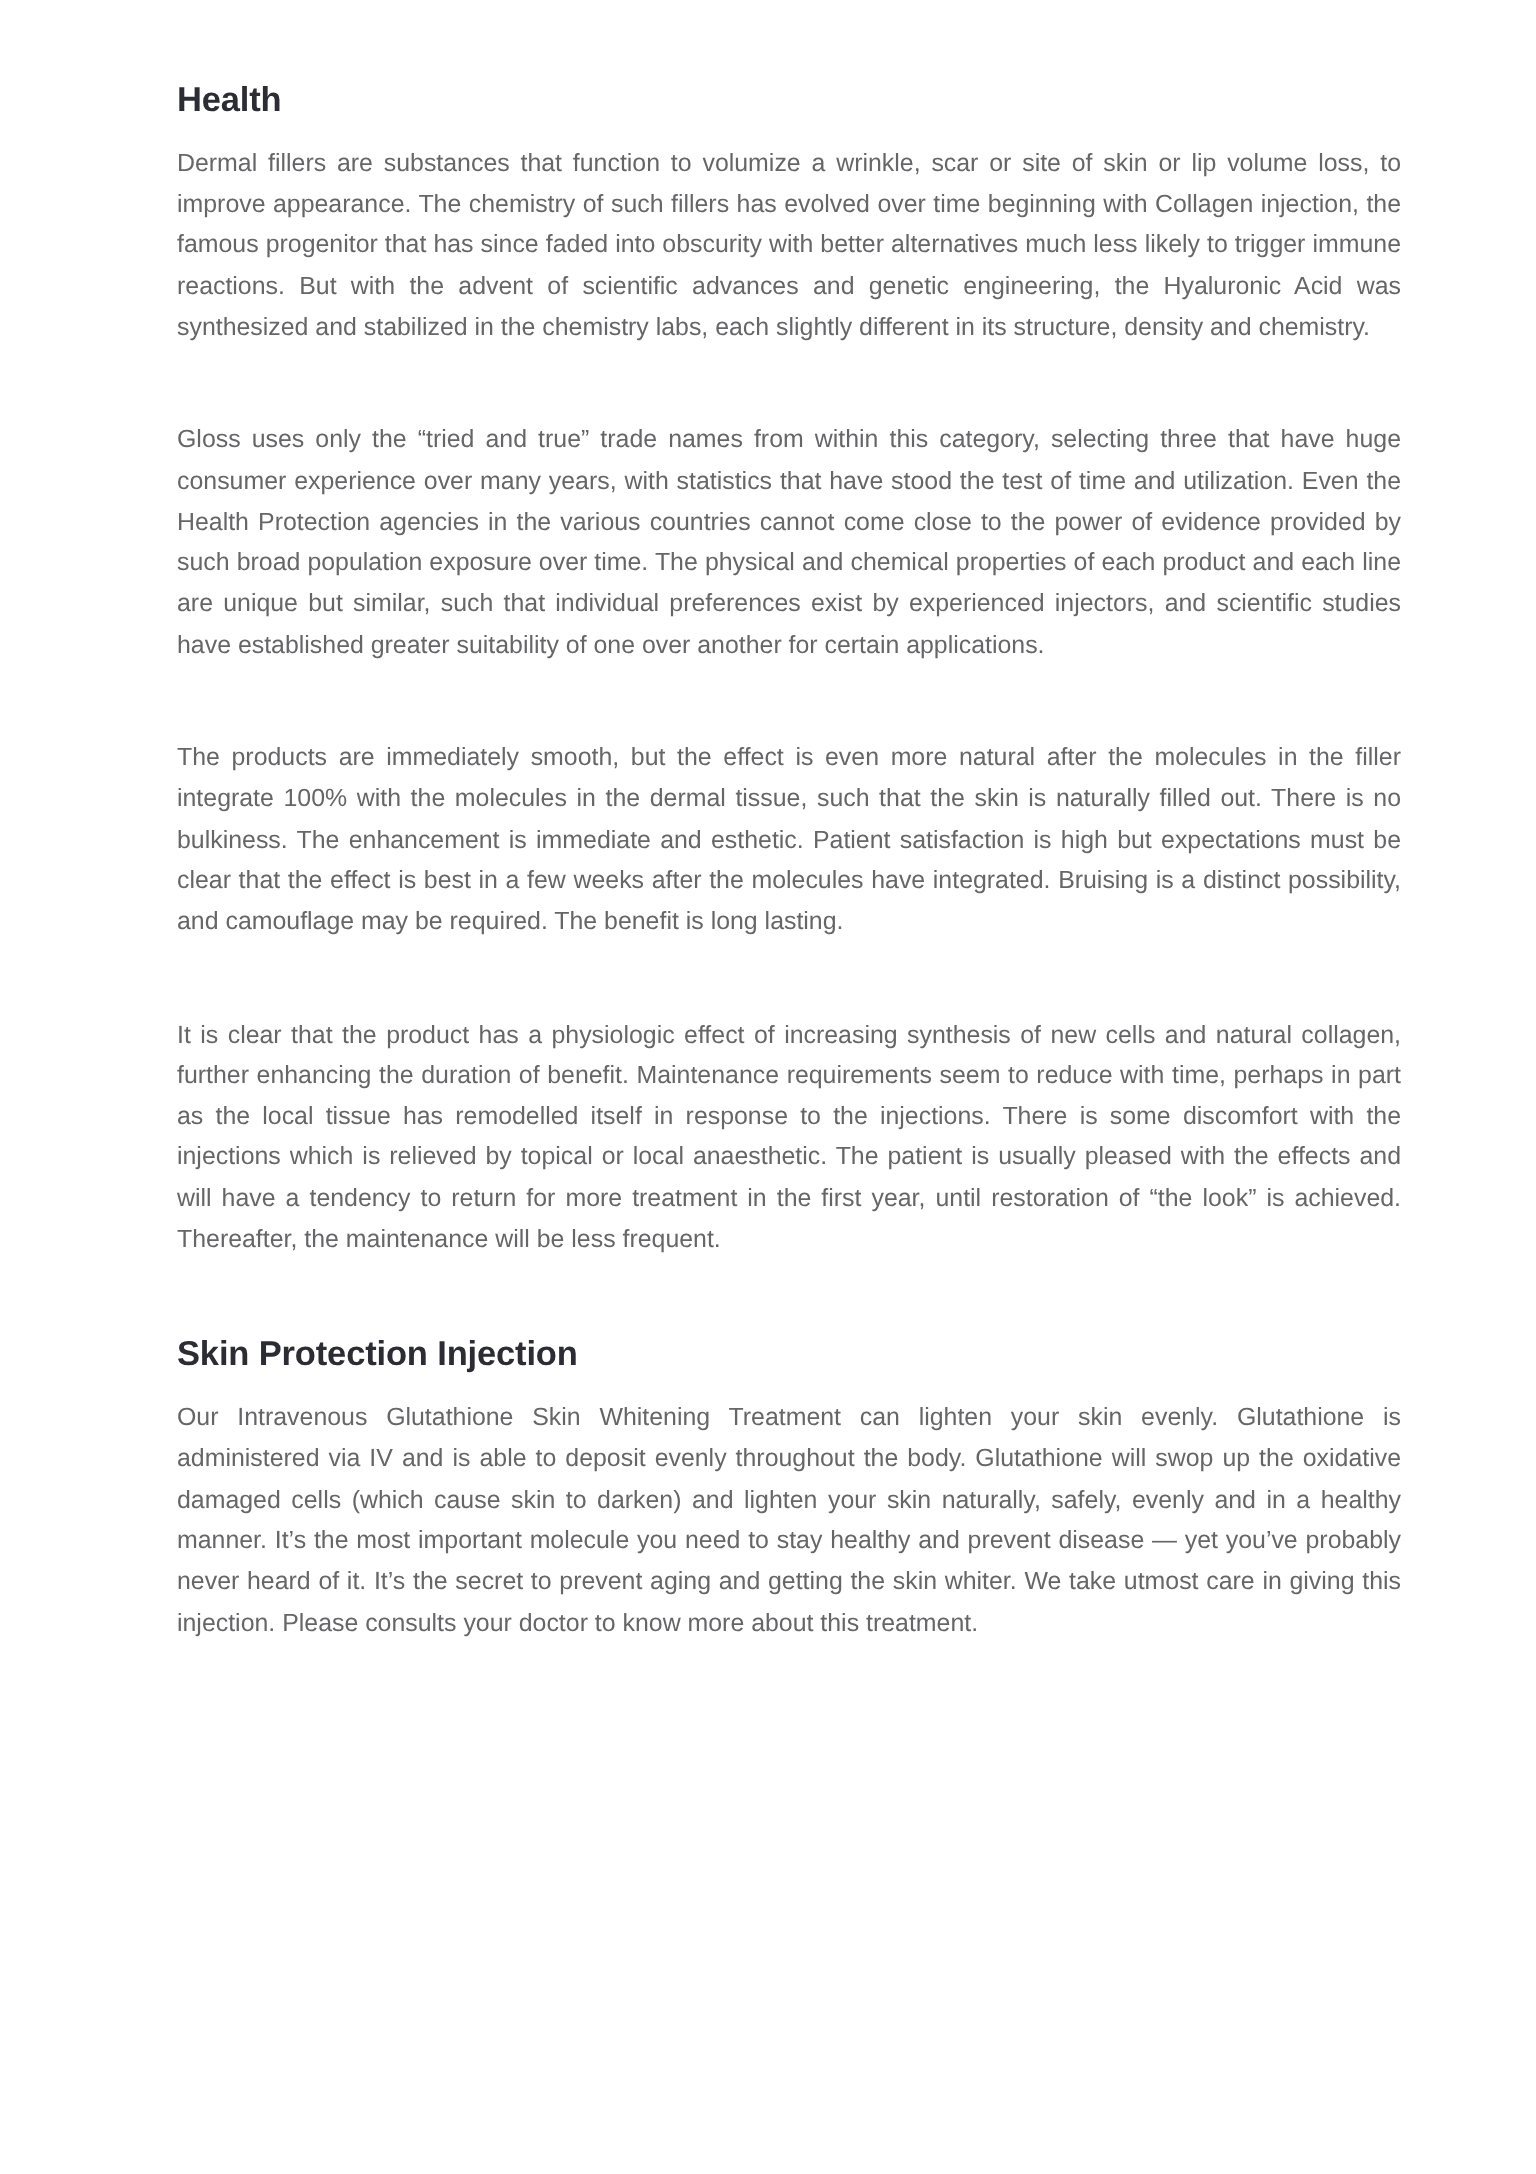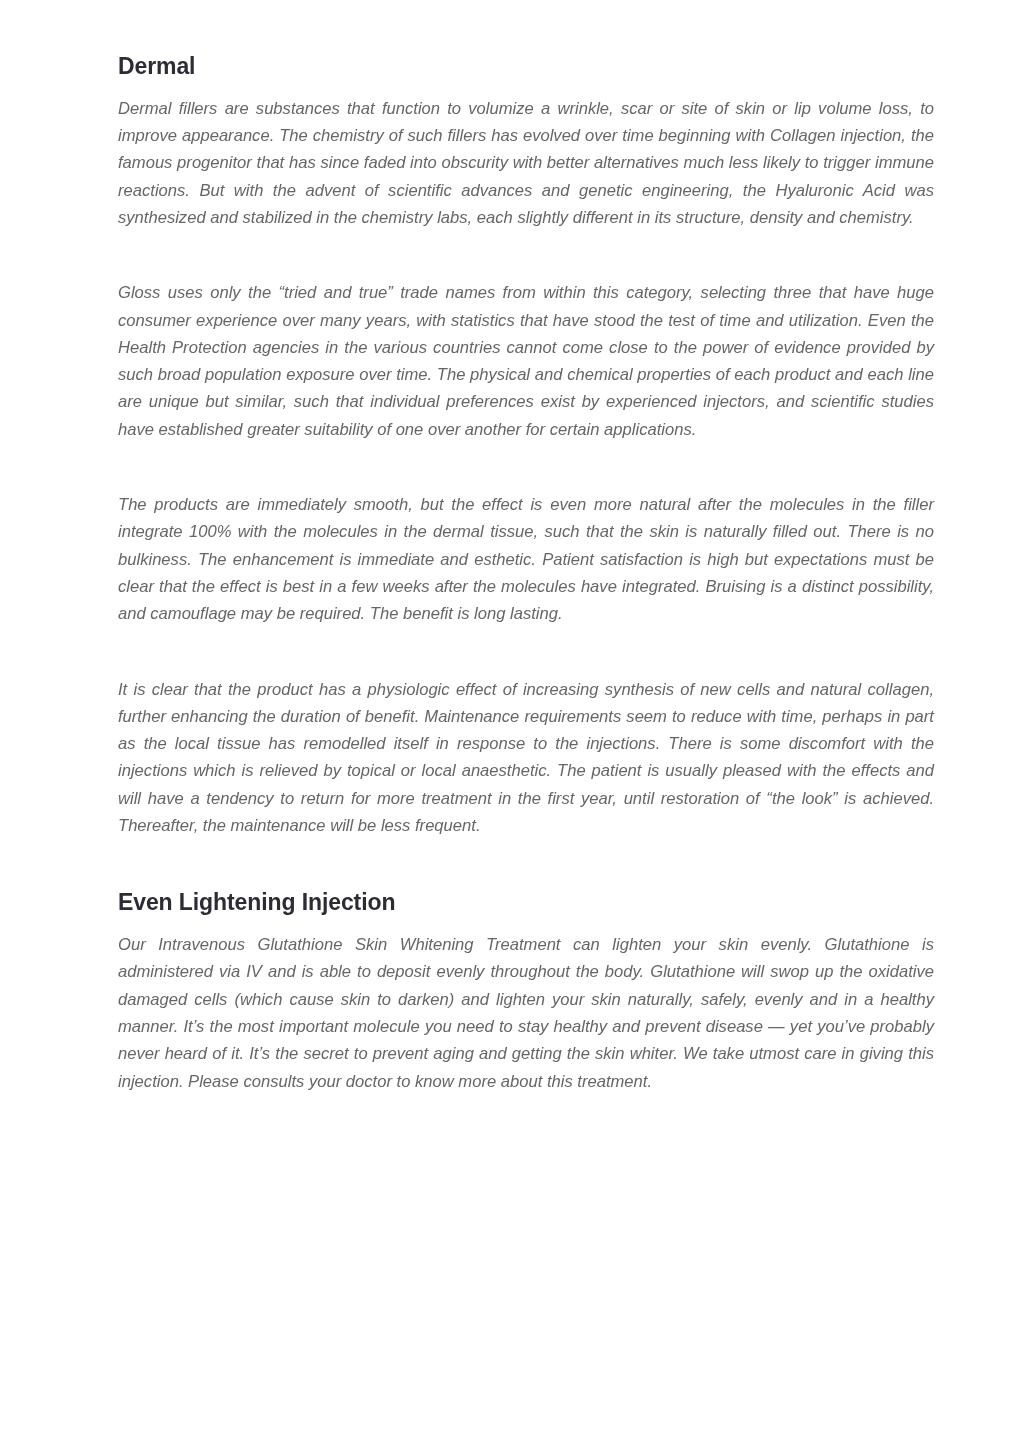--- a/index.html
+++ b/index.html
@@ -38,44 +38,43 @@
   }
   p.body-par {
     font-size: 16.6px;
     line-height: 27.3px;
     color: #666668;
     text-align: justify;
     text-justify: inter-word;
     margin: 0 0 48px 0;
     padding: 0;
     hyphens: none;
-    font-style: italic;
   }
   p.body-par:last-child {
     margin-bottom: 0;
   }
   p.body-par.tight {
     margin-bottom: 0;
     margin-top: 12px;
   }
 </style>
 </head>
 <body>
 
 <div class="page">
   <div class="content">
 
-    <h2 class="section-heading">Dermal</h2>
+    <h2 class="section-heading">Health</h2>
 
     <p class="body-par">Dermal fillers are substances that function to volumize a wrinkle, scar or site of skin or lip volume loss, to improve appearance. The chemistry of such fillers has evolved over time beginning with Collagen injection, the famous progenitor that has since faded into obscurity with better alternatives much less likely to trigger immune reactions. But with the advent of scientific advances and genetic engineering, the Hyaluronic Acid was synthesized and stabilized in the chemistry labs, each slightly different in its structure, density and chemistry.</p>
 
     <p class="body-par">Gloss uses only the “tried and true” trade names from within this category, selecting three that have huge consumer experience over many years, with statistics that have stood the test of time and utilization. Even the Health Protection agencies in the various countries cannot come close to the power of evidence provided by such broad population exposure over time. The physical and chemical properties of each product and each line are unique but similar, such that individual preferences exist by experienced injectors, and scientific studies have established greater suitability of one over another for certain applications.</p>
 
     <p class="body-par">The products are immediately smooth, but the effect is even more natural after the molecules in the filler integrate 100% with the molecules in the dermal tissue, such that the skin is naturally filled out. There is no bulkiness. The enhancement is immediate and esthetic. Patient satisfaction is high but expectations must be clear that the effect is best in a few weeks after the molecules have integrated. Bruising is a distinct possibility, and camouflage may be required. The benefit is long lasting.</p>
 
     <p class="body-par tight">It is clear that the product has a physiologic effect of increasing synthesis of new cells and natural collagen, further enhancing the duration of benefit. Maintenance requirements seem to reduce with time, perhaps in part as the local tissue has remodelled itself in response to the injections. There is some discomfort with the injections which is relieved by topical or local anaesthetic. The patient is usually pleased with the effects and will have a tendency to return for more treatment in the first year, until restoration of “the look” is achieved. Thereafter, the maintenance will be less frequent.</p>
 
-    <h2 class="section-heading second">Even Lightening Injection</h2>
+    <h2 class="section-heading second">Skin Protection Injection</h2>
 
     <p class="body-par tight">Our Intravenous Glutathione Skin Whitening Treatment can lighten your skin evenly. Glutathione is administered via IV and is able to deposit evenly throughout the body. Glutathione will swop up the oxidative damaged cells (which cause skin to darken) and lighten your skin naturally, safely, evenly and in a healthy manner. It’s the most important molecule you need to stay healthy and prevent disease — yet you’ve probably never heard of it. It’s the secret to prevent aging and getting the skin whiter. We take utmost care in giving this injection. Please consults your doctor to know more about this treatment.</p>
 
   </div>
 </div>
 
 </body></html>

